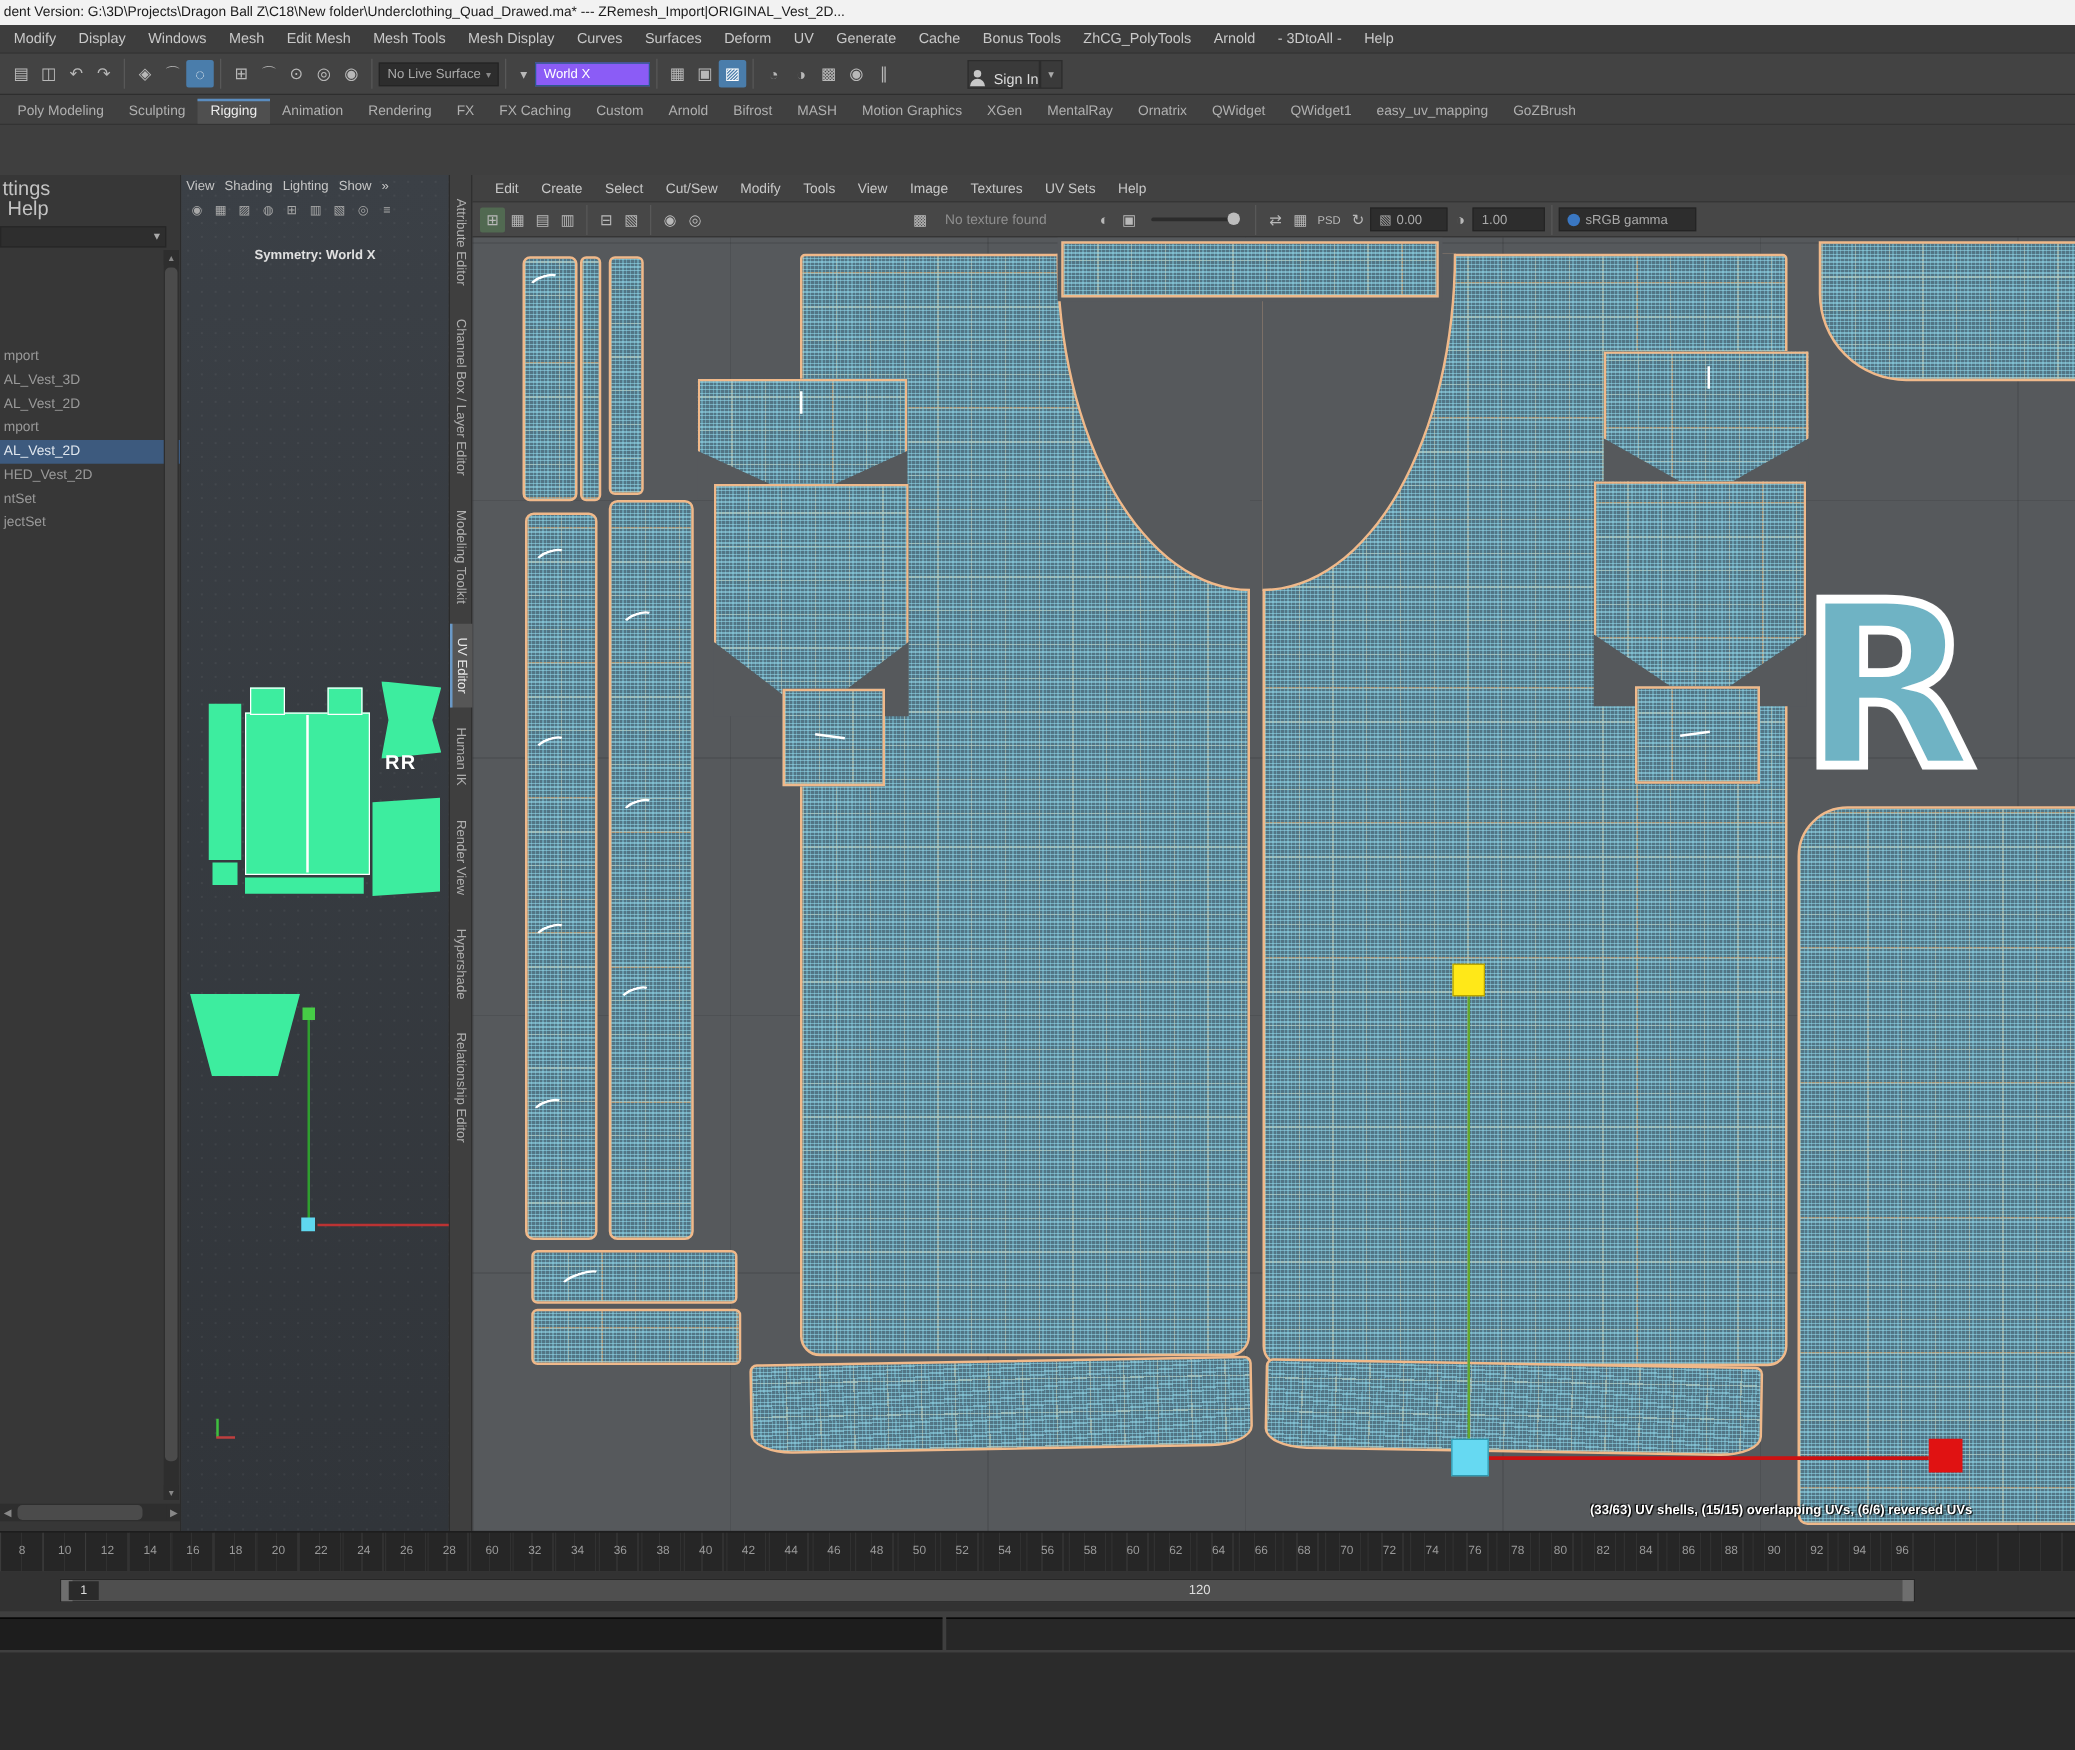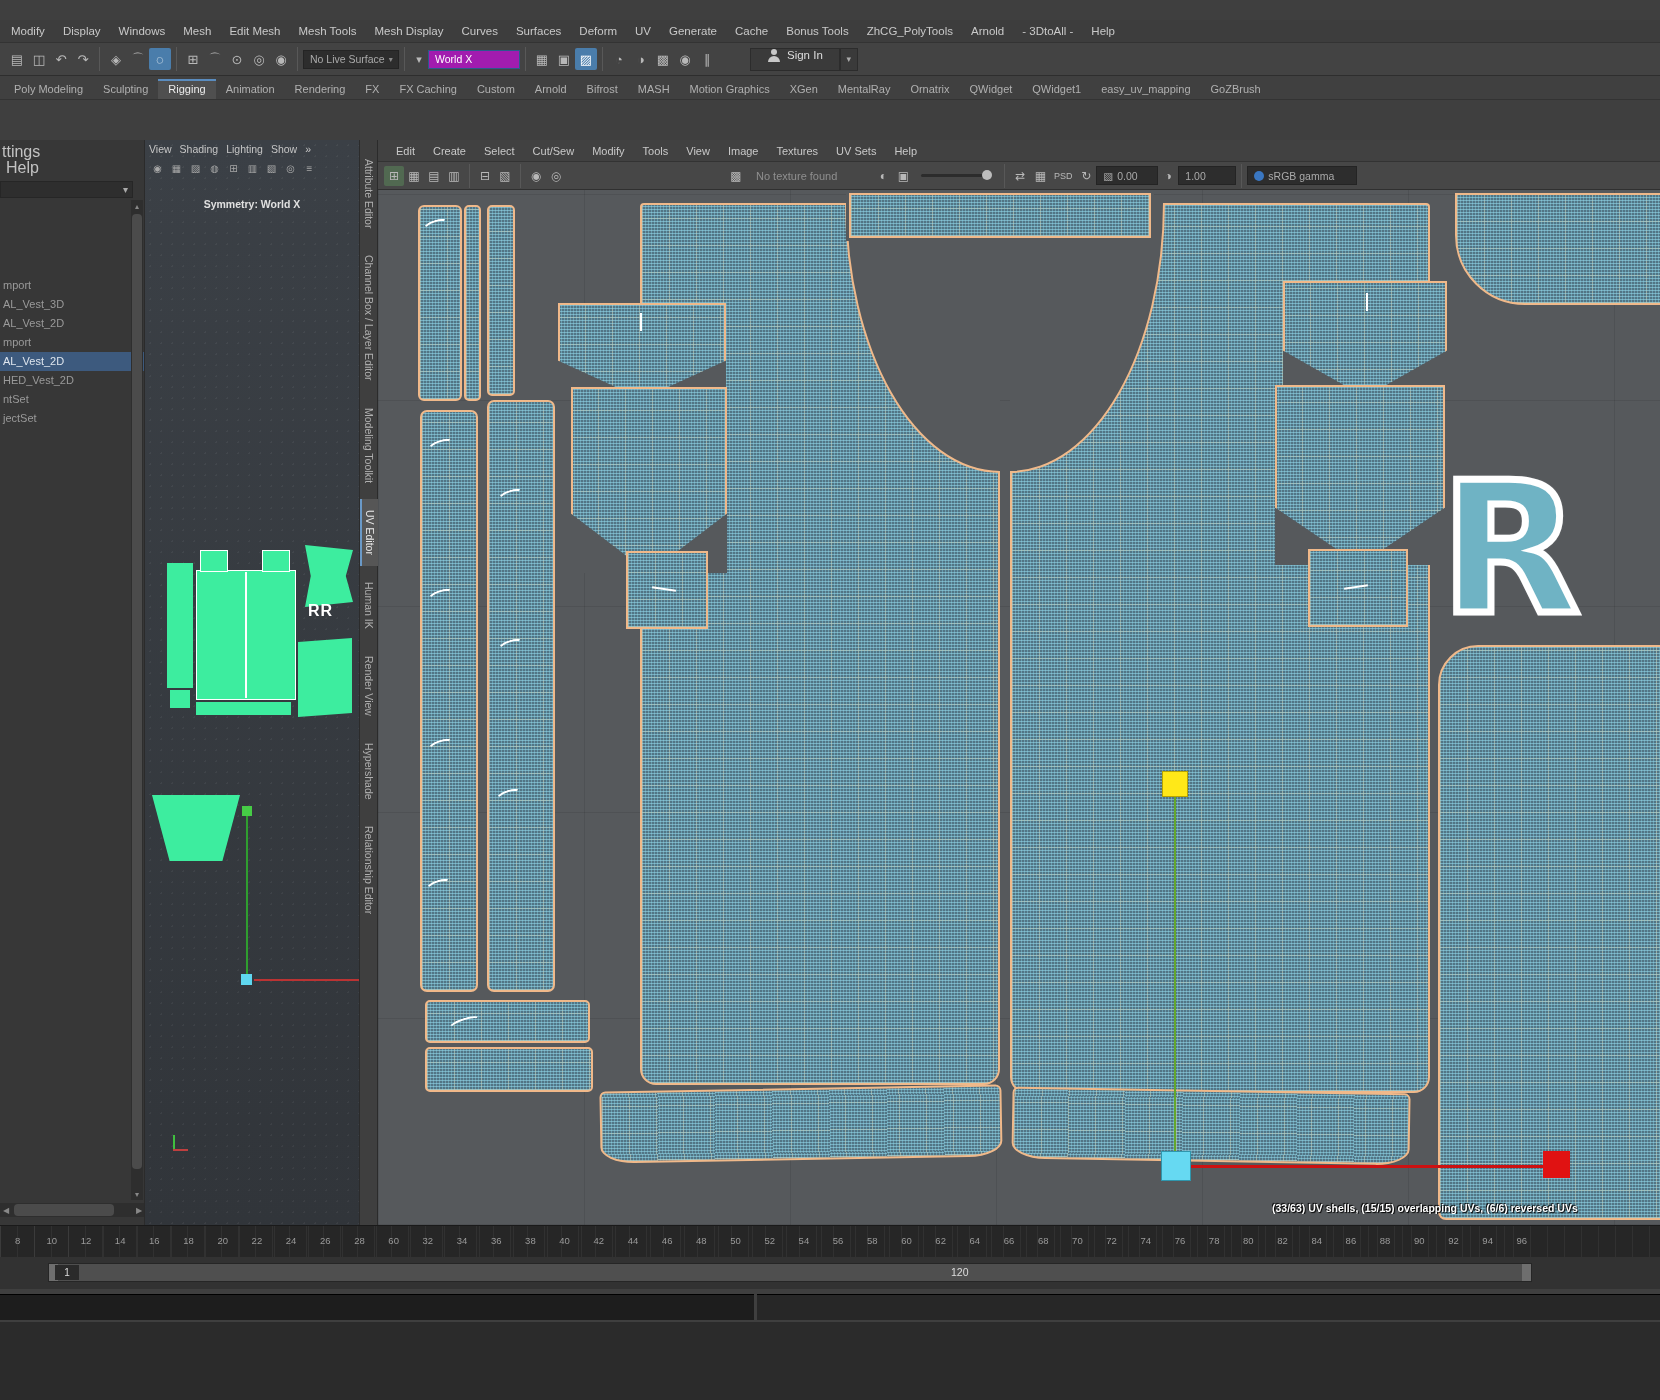--- a/index.html
+++ b/index.html
@@ -18,28 +18,28 @@
   .main-toolbar { left:0; top:43px; width:1660px; height:33px; background:#434343; display:flex;
     align-items:center; padding-left:6px; border-bottom:1px solid #2e2e2e; }
   .icon { width:22px; height:22px; display:inline-flex; align-items:center; justify-content:center;
     color:#b8b8b8; font-size:13px; flex:none; }
   .icon.small { width:18px; height:16px; font-size:11px; }
   .icon.hl { background:#4a7dab; color:#fff; border-radius:2px; }
   .sep { width:1px; height:24px; background:#585858; margin:0 5px; flex:none; }
   .tool-field { height:19px; background:#2d2d2d; border:1px solid #242424; color:#aaa; font-size:10.5px;
     display:inline-flex; align-items:center; gap:4px; padding:0 6px; white-space:nowrap; flex:none; }
   .tool-field .caret { font-size:8px; color:#888; }
-  .world-field { background:#a21caf; color:#fff; border-color:#2b5a8c; width:92px;text-align:center; }
+  .world-field { background:#8b5cf6; color:#fff; border-color:#2b5a8c; width:92px;text-align:center; }
   .person-icon { width:14px; height:14px; position:relative; flex:none; }
   .person-icon::before { content:""; position:absolute; left:4px; top:0; width:6px; height:6px;
     border-radius:50%; background:#c8c8c8; }
   .person-icon::after { content:""; position:absolute; left:1px; top:7px; width:12px; height:6px;
     border-radius:6px 6px 0 0; background:#c8c8c8; }
-  .signin { display:flex; align-items:flex-start; gap:6px; margin-left:32px; background:#3a3a3a;
-    border:1px solid #2c2c2c; height:23px; padding:0 16px; color:#ddd; font-size:11.5px; }
+  .signin { display:flex; align-items:flex-end; gap:6px; margin-left:56px; background:#3a3a3a;
+    border:1px solid #2c2c2c; height:23px; padding:0 0; color:#ddd; font-size:11.5px; }
   .signin-caret { width:18px; height:23px; background:#3a3a3a; border:1px solid #2c2c2c; color:#aaa;
     display:flex; align-items:center; justify-content:center; font-size:9px; }
 
   .shelf-bar { left:0; top:76px; width:1660px; height:24px; background:#404040; display:flex;
     align-items:flex-end; padding-left:4px; border-bottom:1px solid #333; }
   .shelf-tab { color:#b0b0b0; font-size:11px; padding:4px 10px; white-space:nowrap; }
   .shelf-tab.active { background:#4f4f4f; color:#ececec; border-top:2px solid #5a8cbf; padding-top:2px; }
 
   
   .left-panel { left:0; top:140px; width:145px; height:1085px; background:#373737; border-right:1px solid #2b2b2b; overflow:hidden; }
@@ -136,20 +136,23 @@
     color:#ddd; font-size:10px; text-align:center; line-height:15px; }
   .range-end-label { position:absolute; left:902px; top:2px; color:#ddd; font-size:10.5px; }
   .cmd-bar { position:absolute; top:1294px; height:26px; background:#1d1d1d; border-top:1px solid #000; }
   .bottom-fill { left:0; top:1322px; width:1660px; height:78px; background:#2b2b2b; }
 </style>
 </head>
 <body>
 
 <div id="app">
 
+  <div class="abs title-bar">
+    <span>dent Version: G:\3D\Projects\Dragon Ball Z\C18\New folder\Underclothing_Quad_Drawed.ma*    ---    ZRemesh_Import|ORIGINAL_Vest_2D...</span>
+  </div>
 
   <div class="abs menu-bar">
 
   <span class="menu-item">Modify</span>
       <span class="menu-item">Display</span>
       <span class="menu-item">Windows</span>
       <span class="menu-item">Mesh</span>
       <span class="menu-item">Edit Mesh</span>
       <span class="menu-item">Mesh Tools</span>
       <span class="menu-item">Mesh Display</span>

